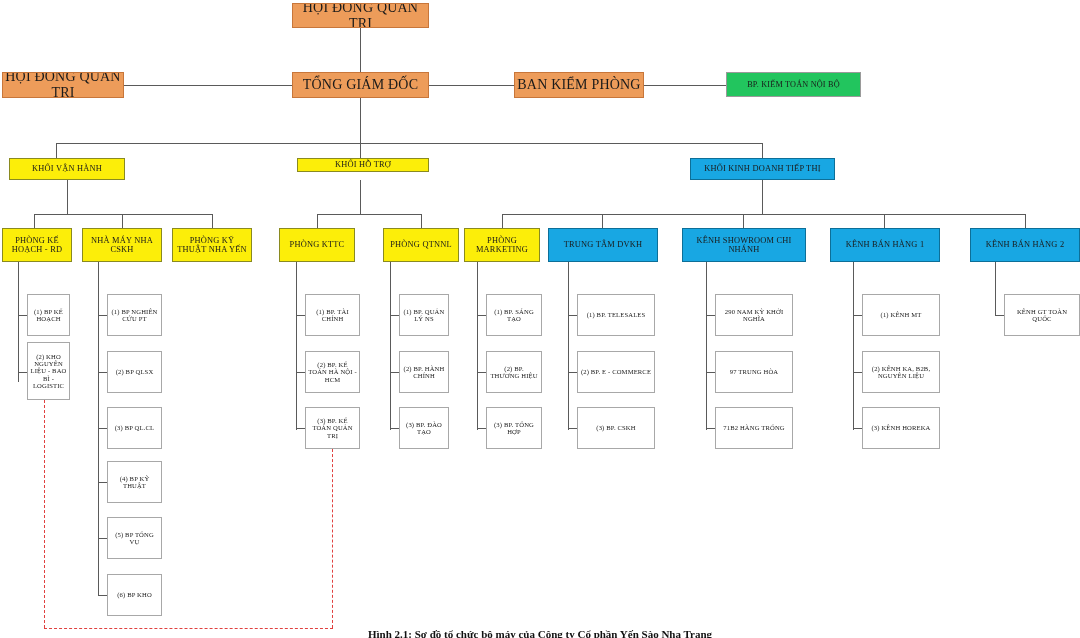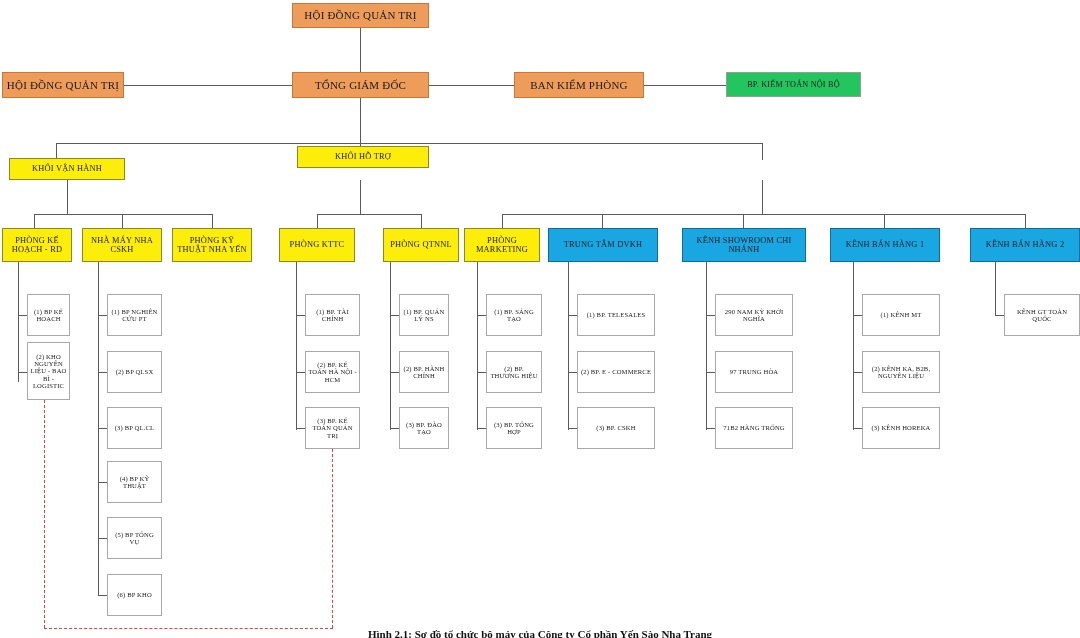--- a/index.html
+++ b/index.html
@@ -20,21 +20,21 @@
     display: flex;
     align-items: center;
     justify-content: center;
     text-align: center;
     line-height: 1.12;
     color: #1a1a1a;
     padding: 1px 2px;
     overflow: hidden;
     z-index: 3;
   }
-  .orange { background: #ED9C5A; border: 1px solid #C8763A; font-size: 11px; letter-spacing: .2px; }
+  .orange { background: #ED9C5A; border: 1px solid #C8763A; font-size: 14px; letter-spacing: .2px; }
   .yellow { background: #FCEE09; border: 1px solid #8a8a20; font-size: 8.4px; letter-spacing: .2px; }
   .blue   { background: #18A7E3; border: 1px solid #0d6f98; font-size: 8.4px; letter-spacing: .2px; }
   .white  { background: #22c55e; border: 1px solid #9a9a9a; font-size: 8.2px; letter-spacing: .2px; }
   .leaf   { background: #ffffff; border: 1px solid #a8a8a8; font-size: 6.6px; letter-spacing: .15px; }
   .line {
     position: absolute;
     background: #5a5a5a;
     z-index: 1;
   }
   .hline { height: 1px; }
@@ -143,21 +143,22 @@
   <div class="dash-v" style="left:332px; top:444px; height:184px;"></div>
 
   <div class="node orange" style="left:292px; top:3px; width:137px; height:25px;">HỘI ĐỒNG QUẢN TRỊ</div>
 
   <div class="node orange" style="left:2px; top:72px; width:122px; height:26px;">HỘI ĐỒNG QUẢN TRỊ</div>
   <div class="node orange" style="left:292px; top:72px; width:137px; height:26px;">TỔNG GIÁM ĐỐC</div>
   <div class="node orange" style="left:514px; top:72px; width:130px; height:26px;">BAN KIỂM PHÒNG</div>
   <div class="node white" style="left:726px; top:72px; width:135px; height:25px;">BP. KIỂM TOÁN NỘI BỘ</div>
 
   <div class="node yellow" style="left:9px; top:158px; width:116px; height:22px;">KHỐI VẬN HÀNH</div>
-  <div class="node yellow" style="left:297px; top:146px; width:132px; height:22px;">KHỐI HỖ TRỢ</div>
+  <div class="node yellow" style="left:297px; top:158px; width:132px; height:14px;">KHỐI HỖ TRỢ</div>
+  <div class="node blue" style="left:690px; top:158px; width:145px; height:22px;">KHỐI KINH DOANH TIẾP THỊ</div>
 
   <div class="node yellow" style="left:2px; top:228px; width:70px; height:34px;">PHÒNG KẾ HOẠCH - RD</div>
   <div class="node yellow" style="left:82px; top:228px; width:80px; height:34px;">NHÀ MÁY NHA CSKH</div>
   <div class="node yellow" style="left:172px; top:228px; width:80px; height:34px;">PHÒNG KỸ THUẬT NHA YẾN</div>
   <div class="node yellow" style="left:279px; top:228px; width:76px; height:34px;">PHÒNG KTTC</div>
   <div class="node yellow" style="left:383px; top:228px; width:76px; height:34px;">PHÒNG QTNNL</div>
   <div class="node yellow" style="left:464px; top:228px; width:76px; height:34px;">PHÒNG MARKETING</div>
   <div class="node blue" style="left:548px; top:228px; width:110px; height:34px;">TRUNG TÂM DVKH</div>
   <div class="node blue" style="left:682px; top:228px; width:124px; height:34px;">KÊNH SHOWROOM CHI NHÁNH</div>
   <div class="node blue" style="left:830px; top:228px; width:110px; height:34px;">KÊNH BÁN HÀNG 1</div>

